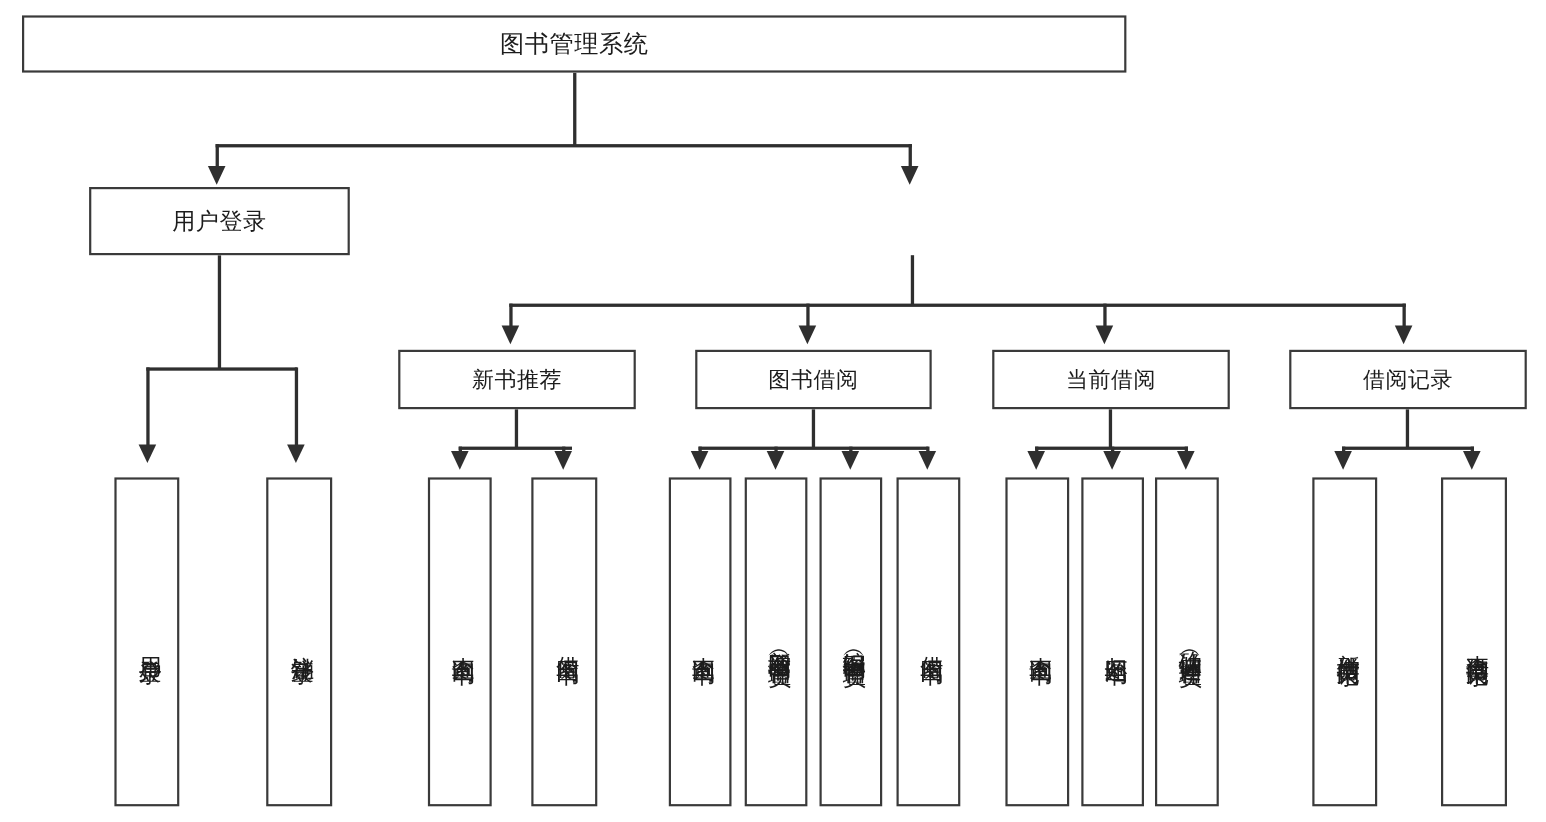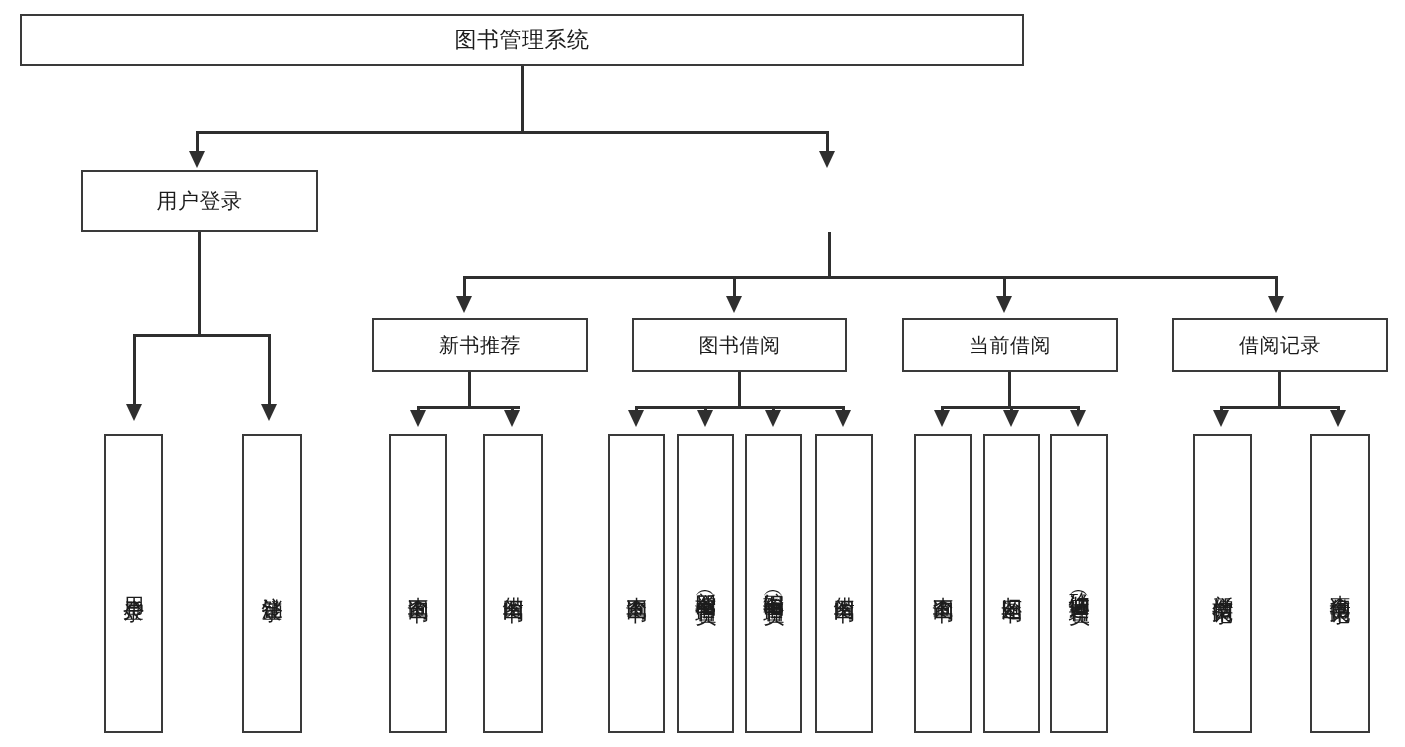--- a/index.html
+++ b/index.html
@@ -11,20 +11,21 @@
   body {
     font-family: "DejaVu Sans", "Liberation Sans", sans-serif;
     color: #1a1a1a;
   }
   #diagram-root {
     position: relative;
     width: 1405px;
     height: 747px;
     background: #ffffff;
     overflow: hidden;
+    font-family: Liberation Mono, monospace;
   }
   
   .node {
     position: absolute;
     box-sizing: border-box;
     background: #ffffff;
     border: 2px solid #3a3a3a;
     display: flex;
     align-items: center;
     justify-content: center;
@@ -153,21 +154,21 @@
   <div class="arrow" style="left:1330px; top:410px;"></div>
 
   <div class="node node-root">
     <span class="node-label">图书管理系统</span>
   </div>
 
   <div class="node node-l2" style="left:81px; top:170px; width:237px;">
     <span class="node-label">用户登录</span>
   </div>
 
-  <div class="node node-l3" style="left:372px; top:318px; width:216px;">
+  <div class="node node-l3" style="left:362px; top:318px; width:216px;">
     <span class="node-label">新书推荐</span>
   </div>
   <div class="node node-l3" style="left:632px; top:318px; width:215px;justify-content:center;">
     <span class="node-label">图书借阅</span>
   </div>
   <div class="node node-l3" style="left:902px; top:318px; width:216px;">
     <span class="node-label">当前借阅</span>
   </div>
   <div class="node node-l3" style="left:1172px; top:318px; width:216px;">
     <span class="node-label">借阅记录</span>

